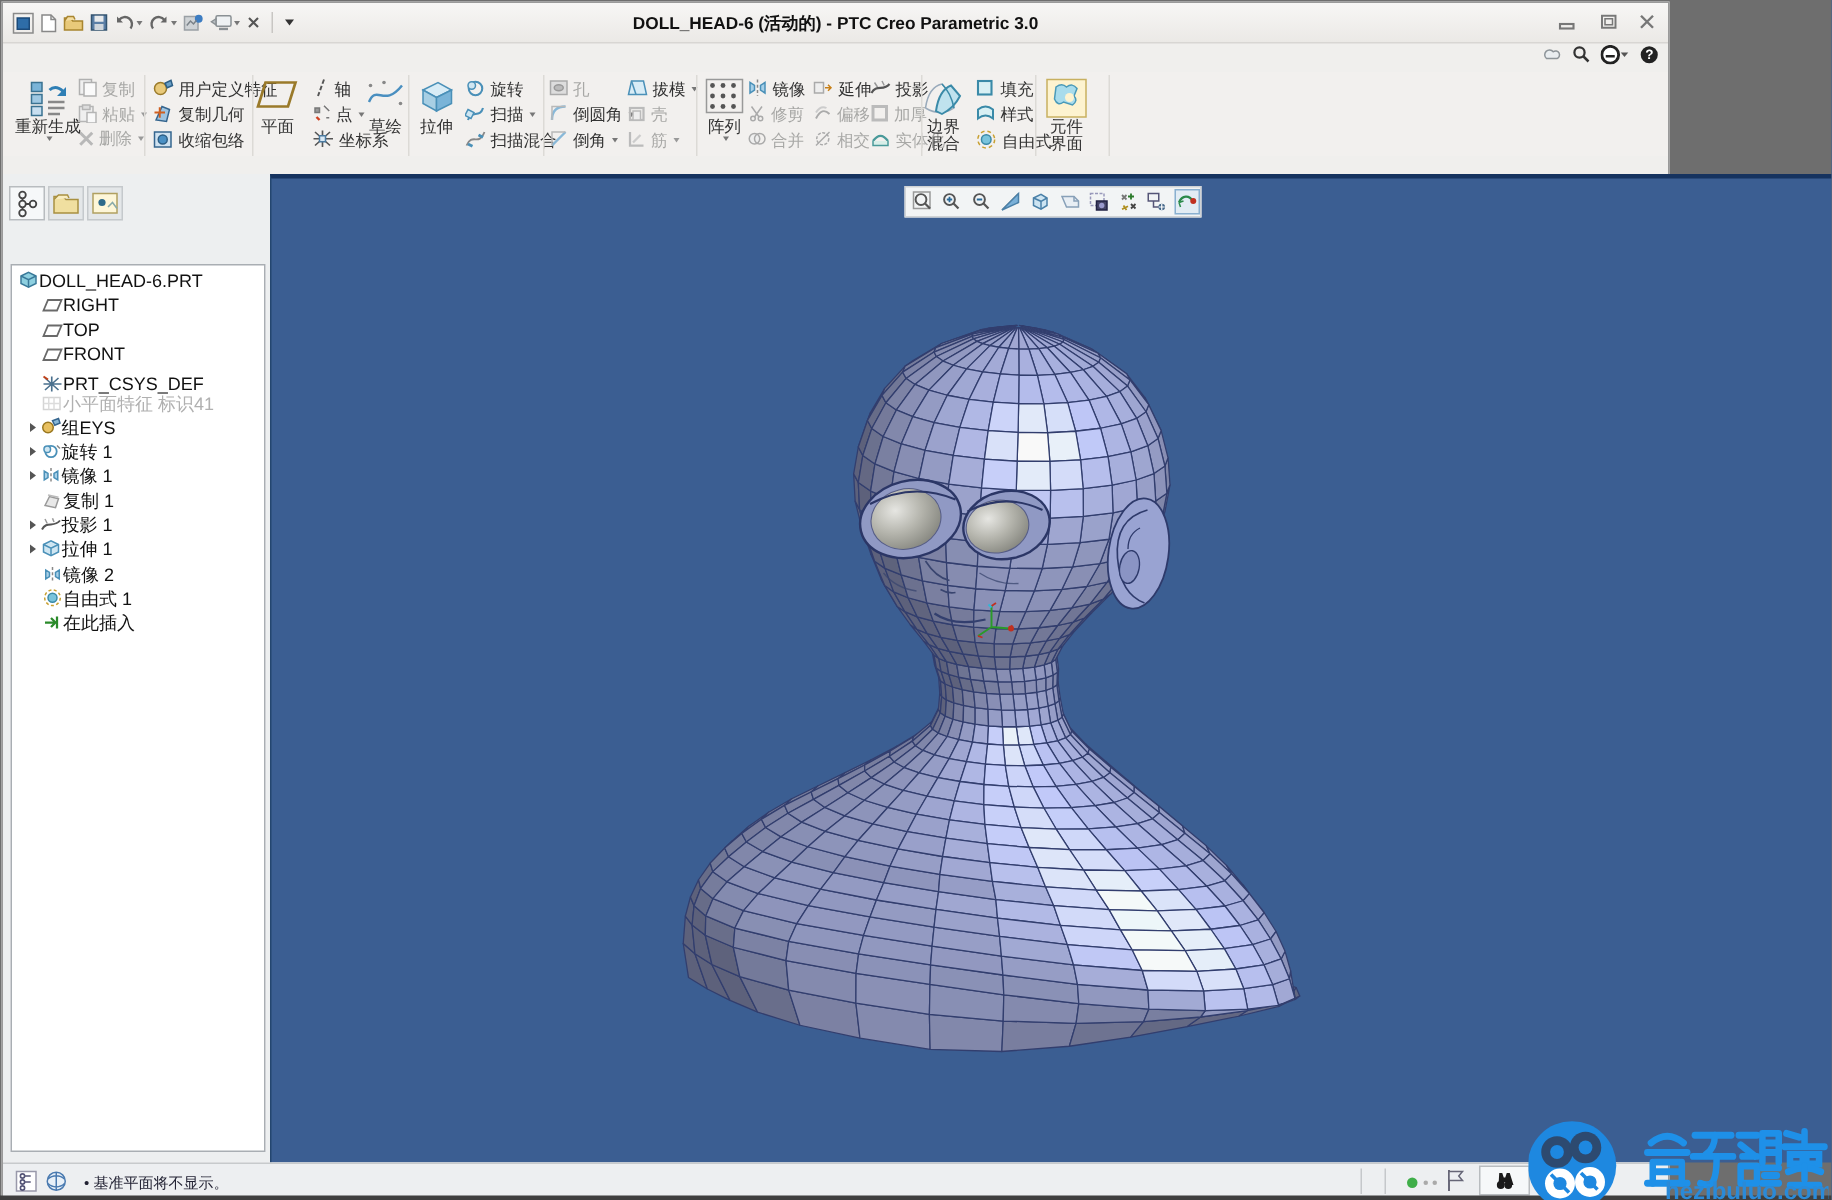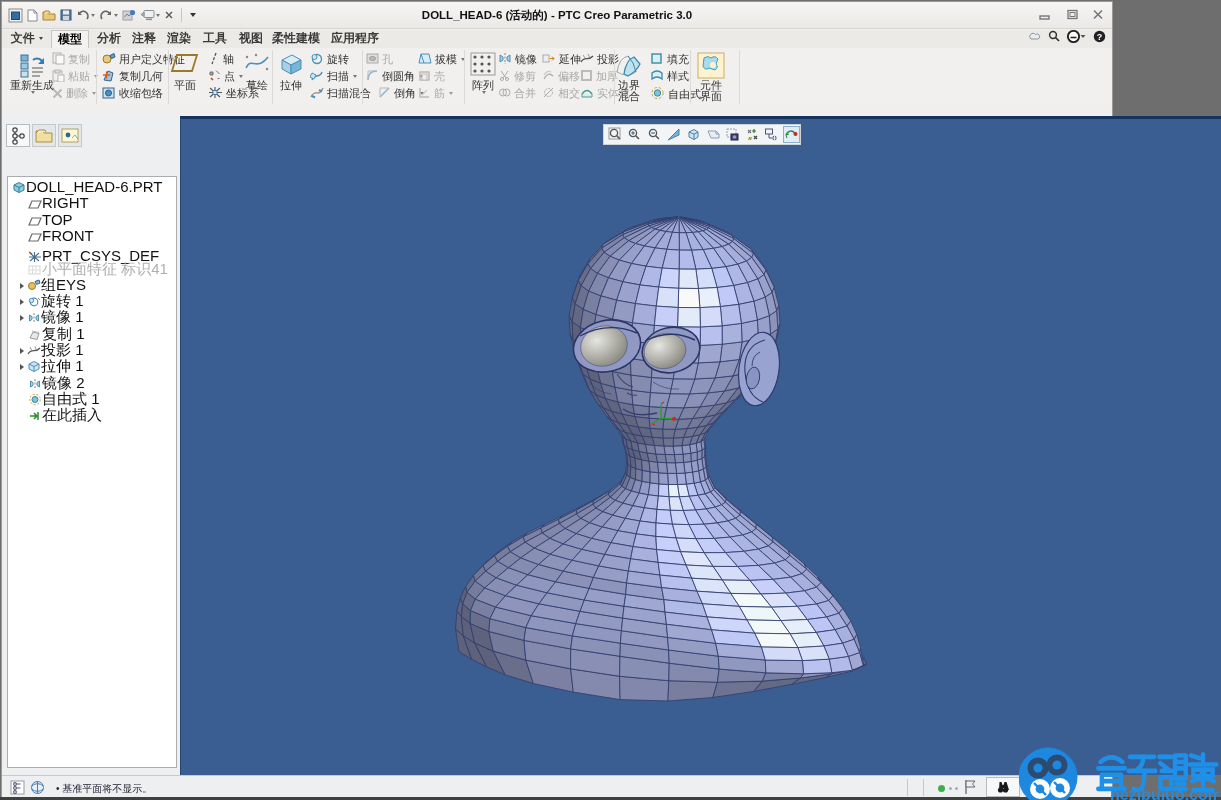--- a/index.html
+++ b/index.html
@@ -25,21 +25,21 @@
 .rsm{position:absolute;font-size:11px;color:#333;white-space:nowrap;height:15px;line-height:15px}
 .rsm .ic,.rbig .ic{display:inline-block;vertical-align:-2px}
 .dis{color:#a8a8a6}
 .car{display:inline-block;width:0;height:0;border-top:3px solid #777;border-left:2.5px solid transparent;border-right:2.5px solid transparent;margin-left:1px;vertical-align:2px}
 
 #lpanel{position:absolute;left:0;top:114px;width:178px;height:659px;background:#edeff0}
 .ptab{position:absolute;top:8px;width:24px;height:23px;border:1px solid #c5c9cc;background:#e4e7e9}
 .ptab.on{background:#f6f8f9;border-color:#b8bcbf}
 #ptreehdr{position:absolute;left:0;top:36px;width:178px;height:24px}
 #treebox{position:absolute;left:5px;top:60px;width:170px;height:592px;background:#fff;border:1px solid #a9aeb3}
-.trow{position:absolute;left:0;width:100%;height:16px;font-size:15px;color:#1a1a1a;white-space:nowrap;line-height:16px}
+.trow{position:absolute;left:0;width:100%;height:16px;font-size:12px;color:#1a1a1a;white-space:nowrap;line-height:16px}
 .trow .tic{display:inline-block;width:14px;height:12px;vertical-align:-2px}
 .texp{display:inline-block;width:0;height:0;border-left:4px solid #555;border-top:3px solid transparent;border-bottom:3px solid transparent;margin-right:3px;vertical-align:1px}
 
 #gfx{position:absolute;left:178px;top:114px;width:1041px;height:659px;background:#3b5e92;border-top:3px solid #16335f;border-left:1px solid #24466f;overflow:hidden}
 #vtoolbar{position:absolute;left:422px;top:5px;width:198px;height:21px;background:#f2f4f5;border:1px solid #d0d3d5;display:flex;align-items:center;padding-left:3px;gap:3px}
 
 #statusbar{position:absolute;left:0;top:773px;width:100%;height:24px;background:#edeff1;border-top:1px solid #c7cacc;font-size:11px;color:#222}
 
 #wm{position:absolute;right:2px;bottom:0px;height:62px;z-index:50}
 </style>
@@ -133,31 +133,20 @@
       <svg width="19" height="13" viewBox="0 0 19 13">
         <circle cx="6.5" cy="6.5" r="5.6" fill="#fff" stroke="#222" stroke-width="1.9"></circle>
         <path d="M3.5 7.5h6" stroke="#222" stroke-width="1.6"></path>
         <path d="M13.5 5l2.5 3 2.5-3z" fill="#555"></path>
       </svg>
       <svg width="13" height="13" viewBox="0 0 13 13">
         <circle cx="6.5" cy="6.5" r="5.7" fill="#222"></circle>
         <text x="6.5" y="9.6" text-anchor="middle" font-size="9" font-weight="bold" fill="#fff">?</text>
       </svg>
     </div>
-  <div id="tabrow">
-    <div class="tab" style="left:5px;width:40px">文件 <span class="car" style="border-top-color:#444"></span></div>
-    <div class="tab active" style="left:49px;width:38px">模型</div>
-    <div class="tab" style="left:93px;width:28px">分析</div>
-    <div class="tab" style="left:128px;width:28px">注释</div>
-    <div class="tab" style="left:163px;width:28px">渲染</div>
-    <div class="tab" style="left:199px;width:28px">工具</div>
-    <div class="tab" style="left:235px;width:28px">视图</div>
-    <div class="tab" style="left:270px;width:48px">柔性建模</div>
-    <div class="tab" style="left:329px;width:48px">应用程序</div>
-  </div>
   <div id="ribbon">
       <div class="rbig" style="left:7px;top:4px">
         <div style="height:28px"><svg width="26" height="26" viewBox="0 0 26 26" style="">
             <rect x="2" y="3" width="7" height="6" fill="#7ab4d8" stroke="#3a7291"></rect>
             <rect x="2" y="11" width="7" height="6" fill="#9fc8e2" stroke="#3a7291"></rect>
             <rect x="2" y="19" width="7" height="6" fill="#c8dff0" stroke="#3a7291"></rect>
             <path d="M14 8 A6 6 0 0 1 24 12" fill="none" stroke="#2f7fb5" stroke-width="2"></path>
             <path d="M25 6v6h-6z" fill="#2f7fb5"></path>
             <path d="M13 16h11M13 20h11M13 24h8" stroke="#888" stroke-width="1.6"></path>
           </svg></div>
@@ -235,21 +224,21 @@
             <path d="M2 10l3 1.5M9 4l3 1.5" stroke="#4a90b8" stroke-width="2"></path>
           </svg></span> 扫描混合</div>
       <div class="rsm dis" style="left:364px;top:4px"><span class="ic"><svg width="13" height="13" viewBox="0 0 13 13" style="">
             <rect x="1" y="2" width="11" height="9" fill="#ddd" stroke="#aaa"></rect>
             <ellipse cx="6.5" cy="6.5" rx="3" ry="2" fill="#bbb" stroke="#999"></ellipse>
           </svg></span> 孔</div>
       <div class="rsm" style="left:364px;top:21px"><span class="ic"><svg width="13" height="13" viewBox="0 0 13 13" style="">
             <path d="M2 11 Q2 2 11 2" fill="none" stroke="#88b8d8" stroke-width="1.6"></path>
             <path d="M2 11 L2 2 11 2" fill="none" stroke="#b8b8b8"></path>
           </svg></span> 倒圆角 <span class="car" style="border-top-color:#777"></span></div>
-      <div class="rsm" style="left:376px;top:38px"><span class="ic"><svg width="13" height="13" viewBox="0 0 13 13" style="">
+      <div class="rsm" style="left:364px;top:38px"><span class="ic"><svg width="13" height="13" viewBox="0 0 13 13" style="">
             <path d="M2 11 11 2" stroke="#88b8d8" stroke-width="1.6"></path>
             <path d="M2 11 2 2 11 2" fill="none" stroke="#b8b8b8"></path>
           </svg></span> 倒角 <span class="car" style="border-top-color:#777"></span></div>
       <div class="rsm" style="left:416px;top:4px"><span class="ic"><svg width="14" height="13" viewBox="0 0 14 13" style="">
             <path d="M3 2 11 2 13 11 1 11z" fill="#d8ecf6" stroke="#4a90b8"></path>
             <path d="M3 2 6 11" stroke="#4a90b8"></path>
           </svg></span> 拔模 <span class="car" style="border-top-color:#777"></span></div>
       <div class="rsm dis" style="left:416px;top:21px"><span class="ic"><svg width="13" height="13" viewBox="0 0 13 13" style="">
             <rect x="2" y="3" width="9" height="8" fill="none" stroke="#bbb" stroke-width="1.5"></rect>
             <rect x="4" y="5" width="5" height="6" fill="#eee" stroke="#bbb"></rect>

